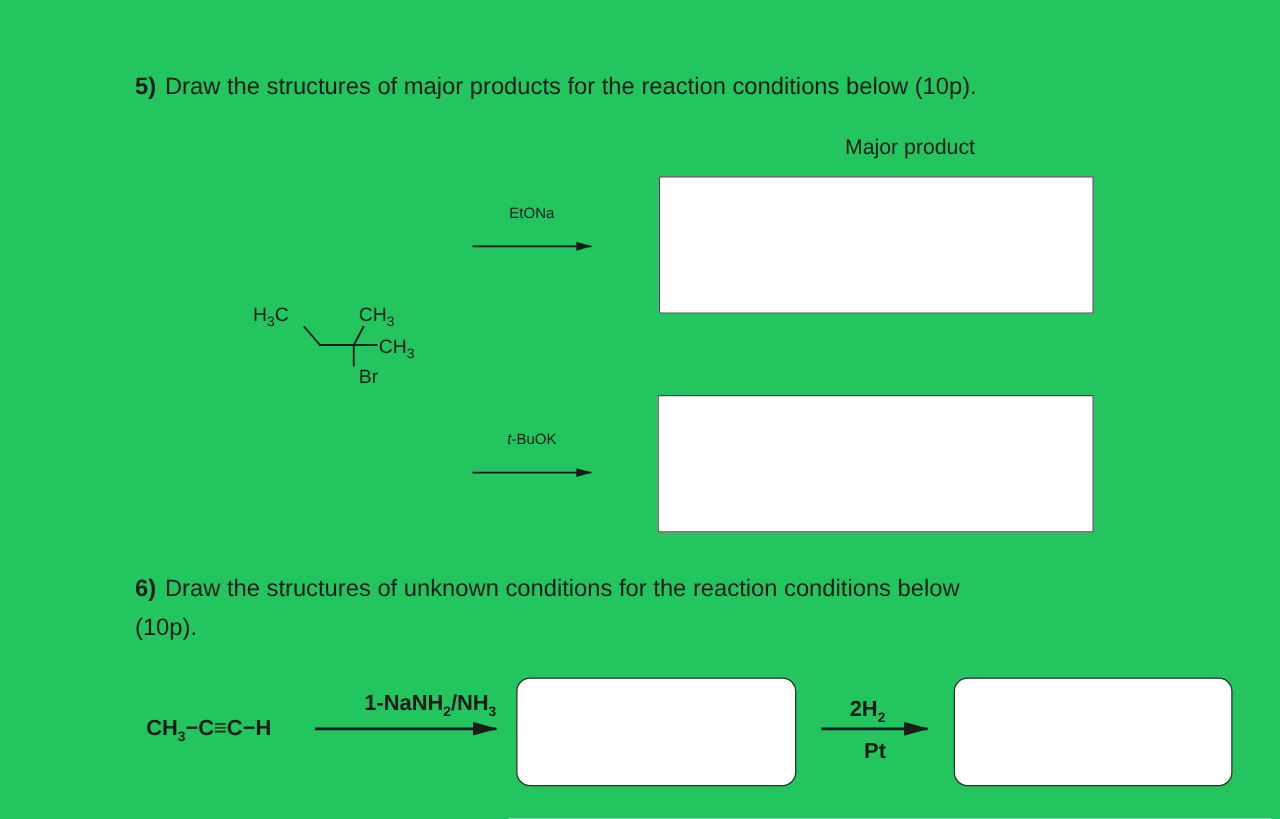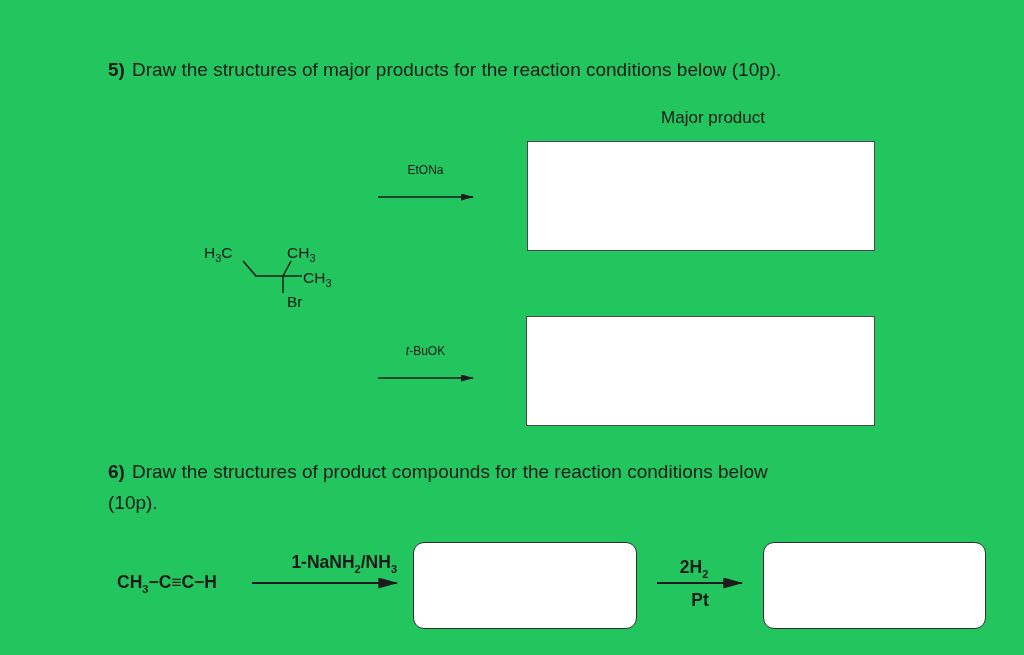--- a/index.html
+++ b/index.html
@@ -58,35 +58,35 @@
 </style>
 </head>
 <body>
 
 <div class="canvas">
 
   <div class="abs question" style="left:108px; top:54px;">
     <span class="qnum">5)</span><span>Draw the structures of major products for the reaction conditions below (10p).</span>
   </div>
 
-  <div class="abs label-plain center" style="left:538px; top:108px; width:350px;">Major product</div>
+  <div class="abs label-plain center" style="left:553px; top:108px; width:350px;">Major product</div>
 
   <div class="answer-box square" style="left:527px; top:141px; width:348px; height:110px;"></div>
   <div class="answer-box square" style="left:526px; top:316px; width:349px; height:110px;"></div>
 
   <div class="abs reagent" style="left:378px; top:163px; width:95px;">EtONa</div>
   <div class="abs reagent" style="left:378px; top:344px; width:95px;"><i class="ital">t</i><span>-BuOK</span></div>
 
-  <div class="abs chem-label" style="left:204px; top:245px; width:39px; "><span>H</span><sub>3</sub><span>C</span></div>
+  <div class="abs chem-label" style="left:192px; top:245px; width:39px; text-align:right;"><span>H</span><sub>3</sub><span>C</span></div>
   <div class="abs chem-label" style="left:287px; top:245px;"><span>CH</span><sub>3</sub></div>
   <div class="abs chem-label" style="left:303px; top:270px;"><span>CH</span><sub>3</sub></div>
   <div class="abs chem-label" style="left:287px; top:294px;text-align:center;">Br</div>
 
   <div class="abs question" style="left:108px; top:456px;">
-    <div><span class="qnum">6)</span><span>Draw the structures of product compounds for the reaction conditions below</span></div>
+    <div><span class="qnum">6)</span><span>Draw the structures of unknown conditions for the reaction conditions below</span></div>
     <div>(10p).</div>
   </div>
 
   <div class="abs formula" style="left:117px; top:572px;"><span>CH</span><sub>3</sub><span>−C≡C−H</span></div>
 
   <div class="abs formula center" style="left:252px; top:552px; width:145px;text-align:right;"><span>1-NaNH</span><sub>2</sub><span>/NH</span><sub>3</sub></div>
 
   <div class="abs formula center" style="left:651px; top:557px; width:86px;"><span>2H</span><sub>2</sub></div>
   <div class="abs formula center" style="left:657px; top:590px; width:86px;">Pt</div>
 

